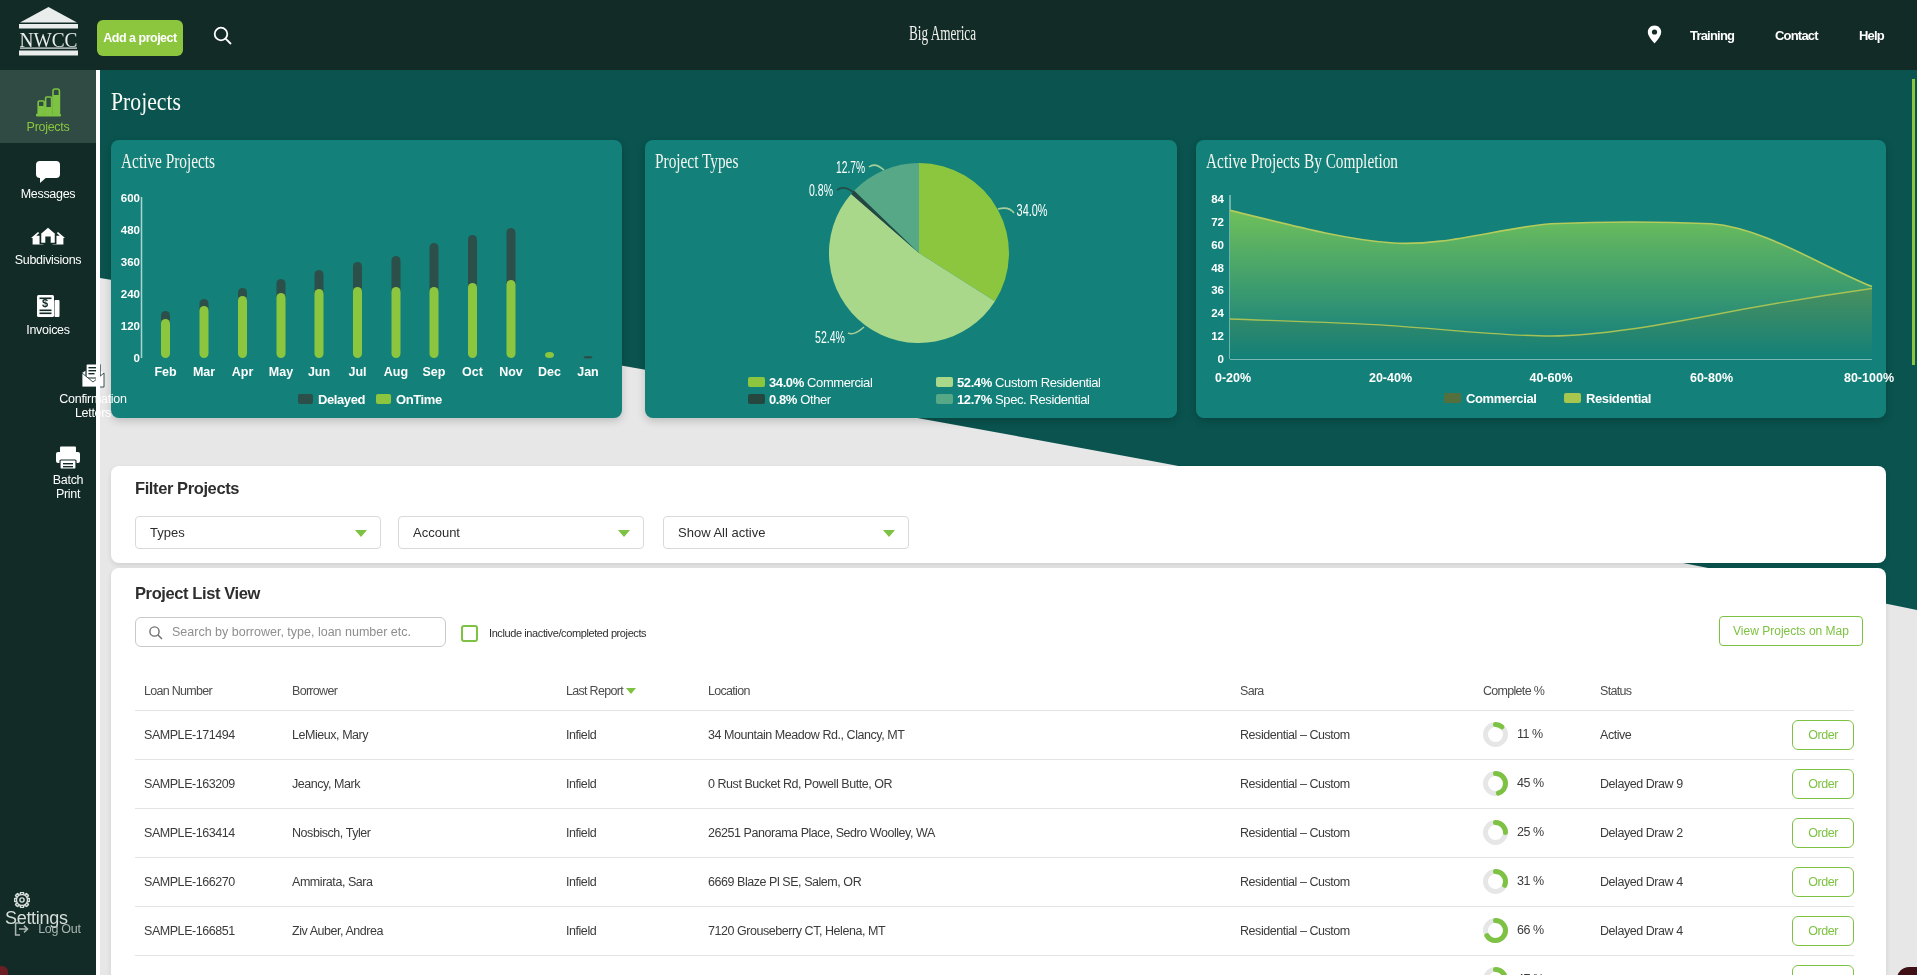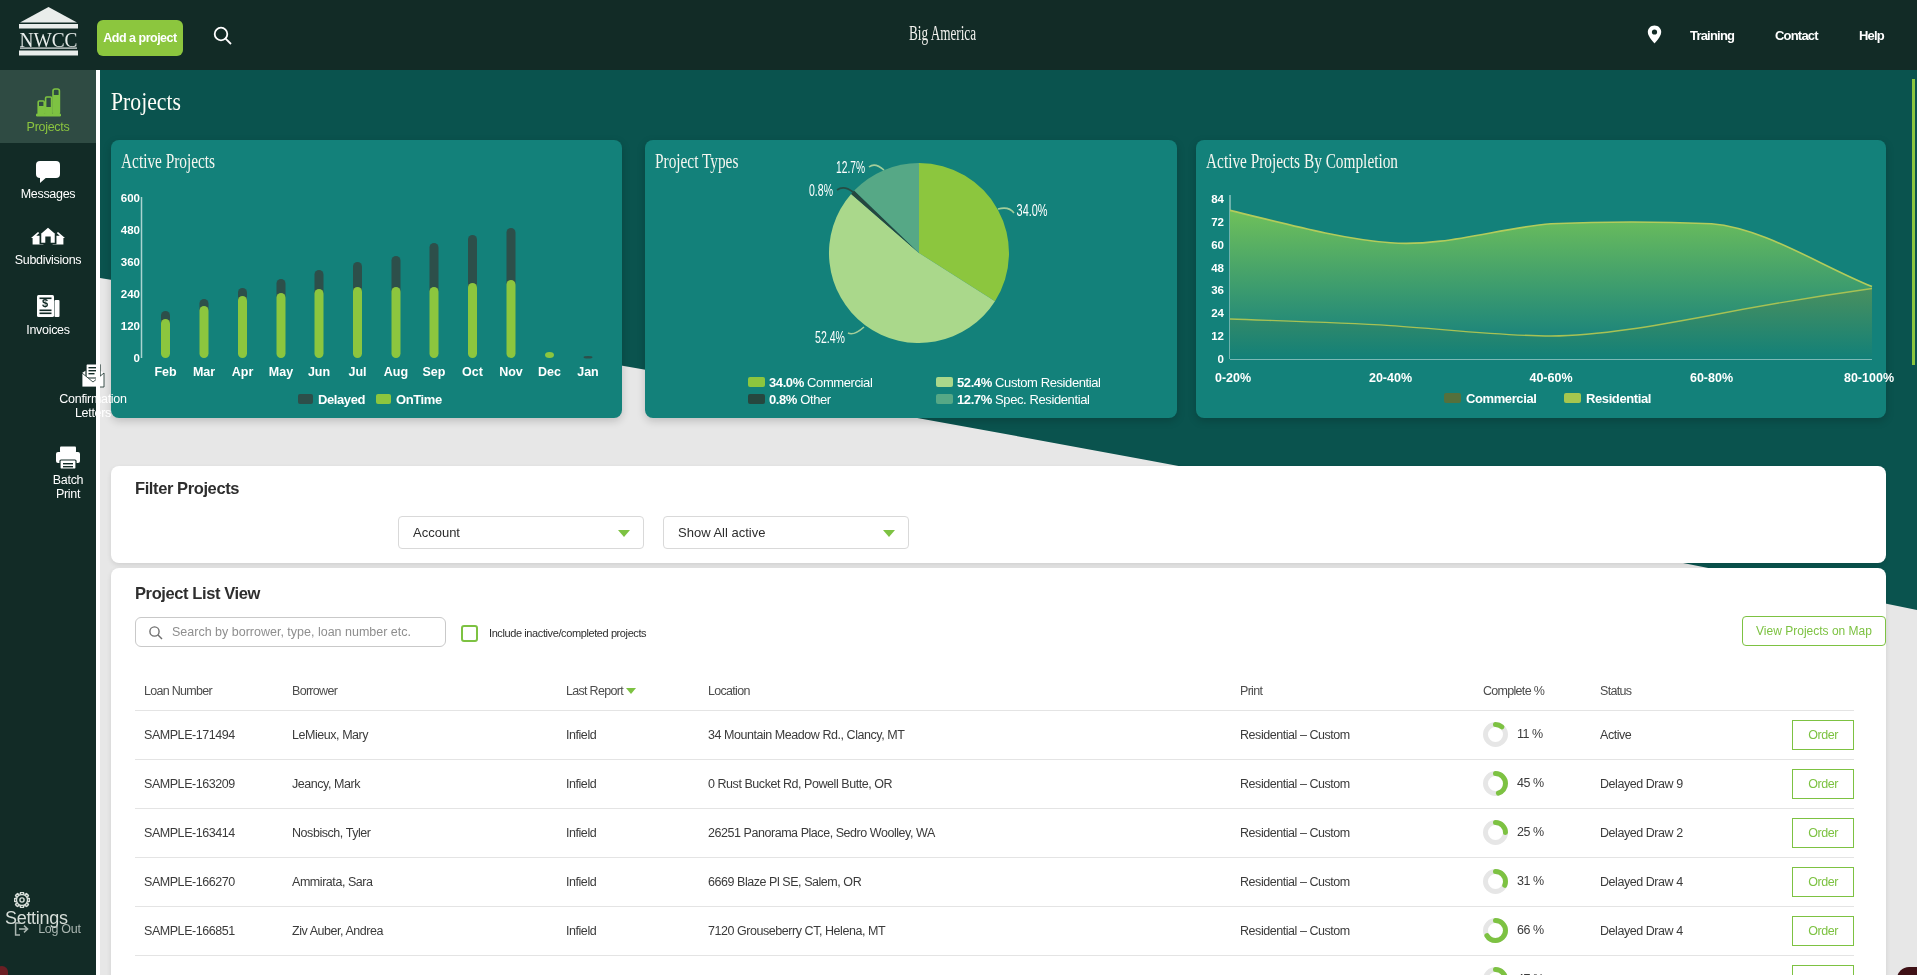--- a/index.html
+++ b/index.html
@@ -36,27 +36,27 @@
   #filtercard { position:absolute; left:11px; top:396px; width:1775px; height:97px; background:#fff; border-radius:8px; box-shadow:0 2px 5px rgba(0,0,0,0.10); }
   #filtercard h2, #listcard h2 { font-size:16.5px; font-weight:700; color:#2e2e2e; letter-spacing:-0.4px; }
   .dropdown { position:absolute; top:50px; width:246px; height:33px; border:1px solid #d9d9d9; border-radius:4px; background:#fff; font-size:13px; color:#2e2e2e; line-height:32px; padding-left:14px; }
   .dropdown .tri { position:absolute; right:13px; top:13px; width:0; height:0; border-left:6px solid transparent; border-right:6px solid transparent; border-top:7px solid #7dc242; }
 
   
   #listcard { position:absolute; left:11px; top:498px; width:1775px; height:420px; background:#fff; border-radius:8px 8px 0 0; box-shadow:0 2px 5px rgba(0,0,0,0.10); }
   #searchbox { position:absolute; left:24px; top:49px; width:311px; height:30px; border:1px solid #c9c9c9; border-radius:6px; color:#8e8e8e; font-size:12.5px; line-height:28px; padding-left:36px; background:#fff; }
   #checkbox { position:absolute; left:350px; top:57px; width:17px; height:17px; border:2px solid #7dc242; border-radius:3px; background:#fff; }
   #checklabel { position:absolute; left:378px; top:59px; font-size:11px; color:#2e2e2e; letter-spacing:-0.4px; }
-  #mapbtn { position:absolute; left:1608px; top:48px; width:144px; height:30px; border:1px solid #7dc242; border-radius:4px; color:#7dc242; font-size:12px; text-align:center; line-height:28px;margin-left:23px; }
+  #mapbtn { position:absolute; left:1608px; top:48px; width:144px; height:30px; border:1px solid #7dc242; border-radius:4px; color:#7dc242; font-size:12px; text-align:center; line-height:28px; }
 
   table#ptable { position:absolute; left:24px; top:104px; width:1719px; border-collapse:collapse; font-size:12.5px; color:#3b3b3b; table-layout:fixed; letter-spacing:-0.45px; }
   #ptable th { font-weight:400; color:#4c4c4c; text-align:left; height:38px; vertical-align:middle; padding:0 0 0 9px; font-size:12.5px; letter-spacing:-0.7px; }
   #ptable td { border-top:1px solid #e4e4e4; height:49px; padding:0 0 0 9px; vertical-align:middle; }
   .donutwrap { display:inline-block; vertical-align:middle; margin-right:9px; }
-  .orderbtn { display:inline-block; width:62px; height:30px; border:1px solid #7dc242; border-radius:0; color:#7dc242; font-size:12.5px; text-align:center; line-height:28px; }
+  .orderbtn { display:inline-block; width:62px; height:30px; border:1px solid #7dc242; border-radius:6px; color:#7dc242; font-size:12.5px; text-align:center; line-height:28px; }
 
   #maroon { position:absolute; left:-4px; top:966px; width:12px; height:14px; background:#6b1f24; border-radius:6px; z-index:40; }
 </style>
 </head>
 <body>
 <div id="app">
 
   <div id="content">
     <svg id="swoosh" width="1817" height="905" viewBox="0 0 1817 905">
       <path d="M0,0 H1817 V540 Q935,360 0,208 Z" fill="#0a534e"></path>
@@ -173,20 +173,21 @@
 <text x="690" y="242" text-anchor="end" font-size="12.5" fill="#fff" font-weight="bold">80-100%</text>
 <rect x="240" y="253" width="17" height="10" rx="2" fill="#55703c"></rect>
 <text x="262" y="263" font-size="13" fill="#fff" font-weight="bold" letter-spacing="-0.4">Commercial</text>
 <rect x="360" y="253" width="17" height="10" rx="2" fill="#a6c64e"></rect>
 <text x="382" y="263" font-size="13" fill="#fff" font-weight="bold" letter-spacing="-0.4">Residential</text>
 </svg>
     </div>
 
     <div id="filtercard">
       <h2 style="position:absolute;left:24px;top:13px;">Filter Projects</h2>
+      <div class="dropdown" style="left:24px;">Types<span class="tri"></span></div>
       <div class="dropdown" style="left:287px;">Account<span class="tri"></span></div>
       <div class="dropdown" style="left:552px;">Show All active<span class="tri"></span></div>
     </div>
 
     <div id="listcard">
       <h2 style="position:absolute;left:24px;top:16px;">Project List View</h2>
       <div id="searchbox">Search by borrower, type, loan number etc.
         <svg style="position:absolute;left:12px;top:7px;" width="16" height="16" viewBox="0 0 16 16">
             <circle cx="6.5" cy="6.5" r="4.6" fill="none" stroke="#6e6e6e" stroke-width="1.4"></circle>
             <line x1="10" y1="10" x2="14" y2="14" stroke="#6e6e6e" stroke-width="1.4"></line>
@@ -195,21 +196,21 @@
       <div id="checkbox"></div>
       <div id="checklabel">Include inactive/completed projects</div>
       <div id="mapbtn">View Projects on Map</div>
       <table id="ptable">
 <tbody>
             <tr>
               <th style="width:148px;">Loan Number</th>
               <th style="width:274px;">Borrower</th>
               <th style="width:142px;">Last Report <span style="display:inline-block;width:0;height:0;border-left:5.5px solid transparent;border-right:5.5px solid transparent;border-top:6.5px solid #7dc242;vertical-align:1px;"></span></th>
               <th style="width:532px;">Location</th>
-              <th style="width:243px;">Print</th>
+              <th style="width:243px;">Sara</th>
               <th style="width:117px;">Complete %</th>
               <th style="width:192px;">Status</th>
               <th style="width:71px;"></th>
             </tr>
 <tr>
               <td>SAMPLE-171494</td>
               <td>LeMieux, Mary</td>
               <td>Infield</td>
               <td>34 Mountain Meadow Rd., Clancy, MT</td>
               <td>Residential – Custom</td>

